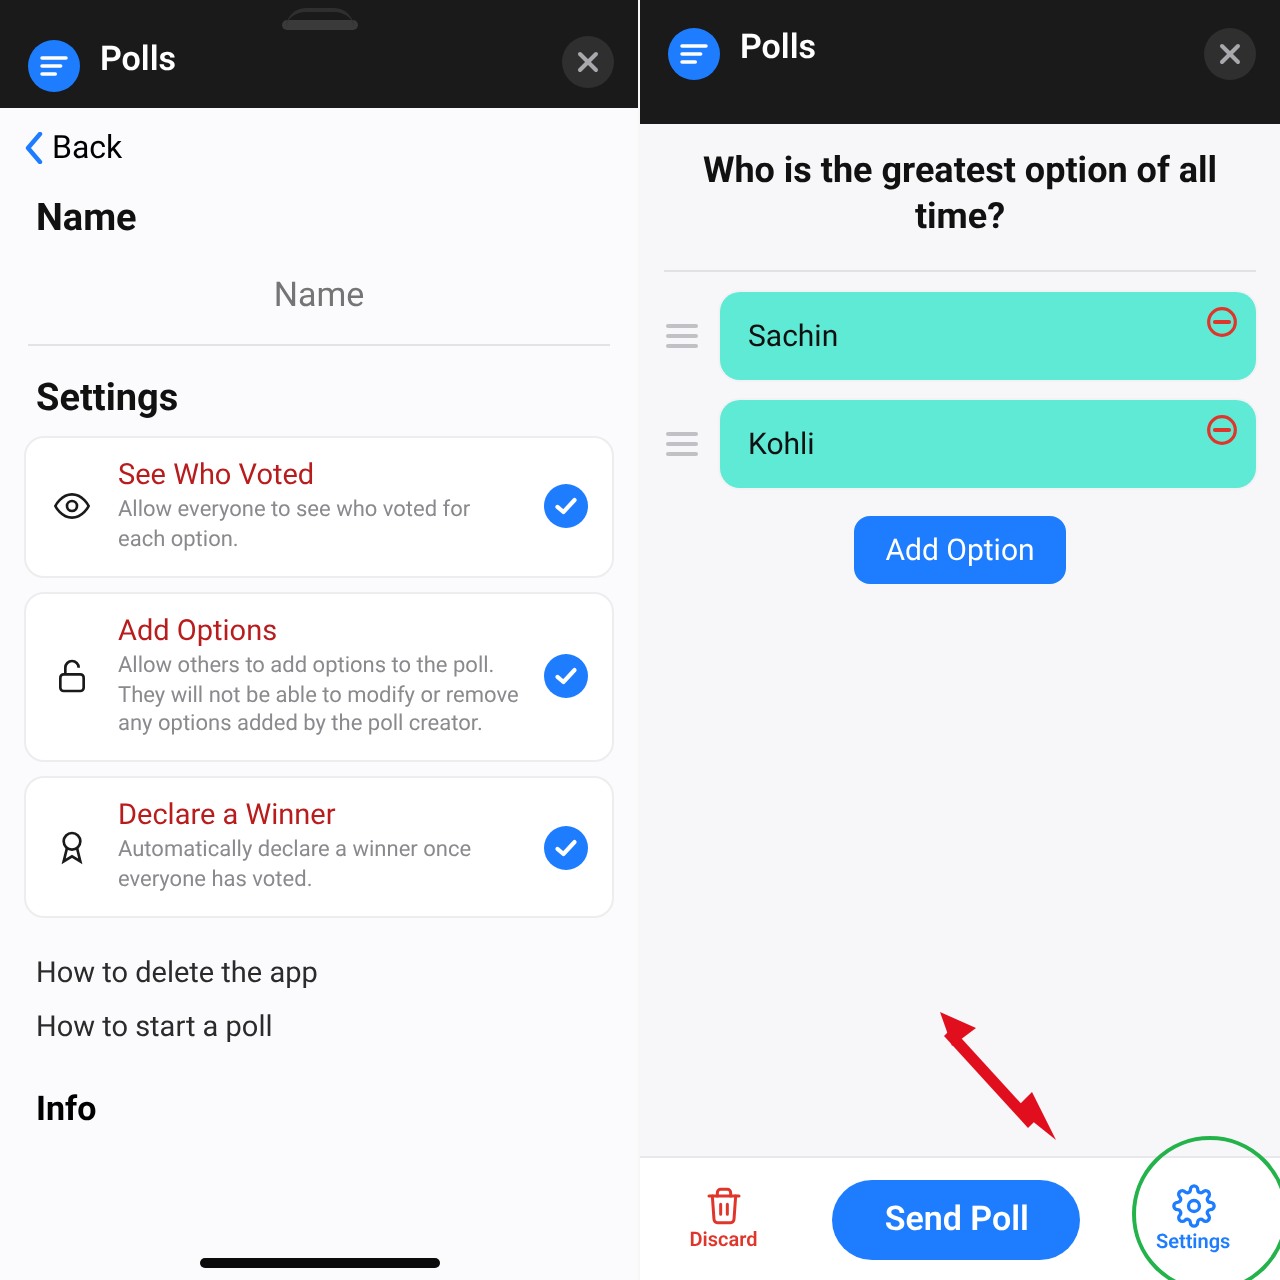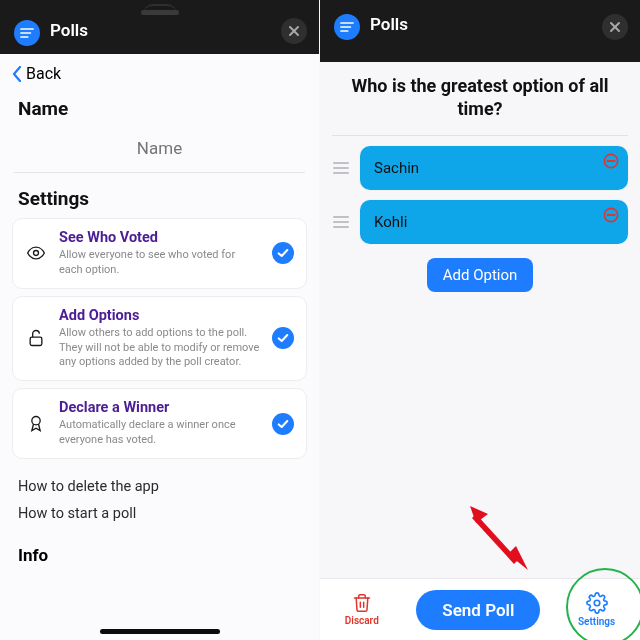--- a/index.html
+++ b/index.html
@@ -30,21 +30,21 @@
 
   .section-title { font-size: 19px; font-weight: 700; padding: 8px 18px 8px 18px; color: #111; }
   .name-input { width: calc(100% - 36px); margin: 0 18px 4px 18px; border: none; border-bottom: none; text-align: center; font-size: 17px; color: #c9c9ce; padding: 10px 0 10px 0; background: transparent; }
   .thin-rule { height: 1px; background: #e3e3e7; margin: 0 14px 12px 14px; }
 
   .settings-list { padding: 0 12px; display: flex; flex-direction: column; gap: 7px; }
   .setting-card { background: #fff; border: 1px solid #ededf0; border-radius: 10px; padding: 10px 12px; display: flex; align-items: center; gap: 12px; }
   .setting-icon { width: 22px; display: flex; justify-content: center; color:#1a1a1a; }
   .setting-icon svg { width: 20px; height: 20px; stroke:#1a1a1a; }
   .setting-text { flex: 1; }
-  .setting-title { font-size: 14.5px; font-weight: 700; color: #4c1d95; }
+  .setting-title { font-size: 14.5px; font-weight: 400; color: #b91c1c; }
   .setting-desc { font-size: 11px; color: #8a8a8e; line-height: 1.35; margin-top: 2px; }
   .check { width: 22px; height: 22px; border-radius: 50%; background: #1e7dff; display: flex; align-items: center; justify-content: center; flex-shrink: 0; }
   .check svg { width: 12px; height: 10px; }
 
   .tutorials { padding: 14px 18px 2px 18px; }
   .tut-title { font-size: 17px; font-weight: 700; margin-bottom: 8px; }
   .tut-link { font-size: 14.5px; color: #2b2b2b; padding: 5px 0; }
 
   .info-title { font-size: 17px; font-weight: 700; padding: 16px 18px 0 18px; }
 
@@ -52,21 +52,21 @@
 
   
   .right-body { flex: 1; background: #f7f7fa; display: flex; flex-direction: column; }
   .question { text-align: center; font-size: 18px; font-weight: 700; padding: 12px 22px 14px 22px; color: #111; line-height: 1.3; }
   .hr-thin { height: 1px; background: #e2e2e6; margin: 0 12px 10px 12px; }
 
   .options { padding: 0 12px; display: flex; flex-direction: column; gap: 10px; }
   .option-row { display: flex; align-items: center; gap: 10px; }
   .drag { width: 18px; display: flex; flex-direction: column; gap: 3px; align-items: center; }
   .drag span { display:block; width: 16px; height: 2px; background: #c0c0c5; border-radius: 1px; }
-  .option-card { flex: 1; background: #0ea5e9; border-radius: 10px; padding: 13px 14px; font-size: 15px; color: #111; position: relative; box-shadow: 0 0 0 1px rgba(0,0,0,0.02); }
+  .option-card { flex: 1; background: #5eead4; border-radius: 10px; padding: 13px 14px; font-size: 15px; color: #111; position: relative; box-shadow: 0 0 0 1px rgba(0,0,0,0.02); }
   .remove { position: absolute; top: 6px; right: 8px; width: 18px; height: 18px; display: flex; align-items: center; justify-content: center; }
   .remove svg { width: 16px; height: 16px; }
 
   .add-option { margin: 14px auto 0 auto; background: #1e7dff; color: #fff; font-size: 15px; padding: 8px 16px; border-radius: 8px; width: fit-content; }
 
   .right-spacer { flex: 1; }
 
   .bottom-bar { height: 62px; background: #fff; border-top: 1px solid #e8e8ec; display: flex; align-items: center; justify-content: space-around; padding: 0 6px; position: relative; }
   .bb-item { display: flex; flex-direction: column; align-items: center; gap: 2px; font-size: 10px; font-weight: 600; }
   .bb-discard { color: #e0352b; }

